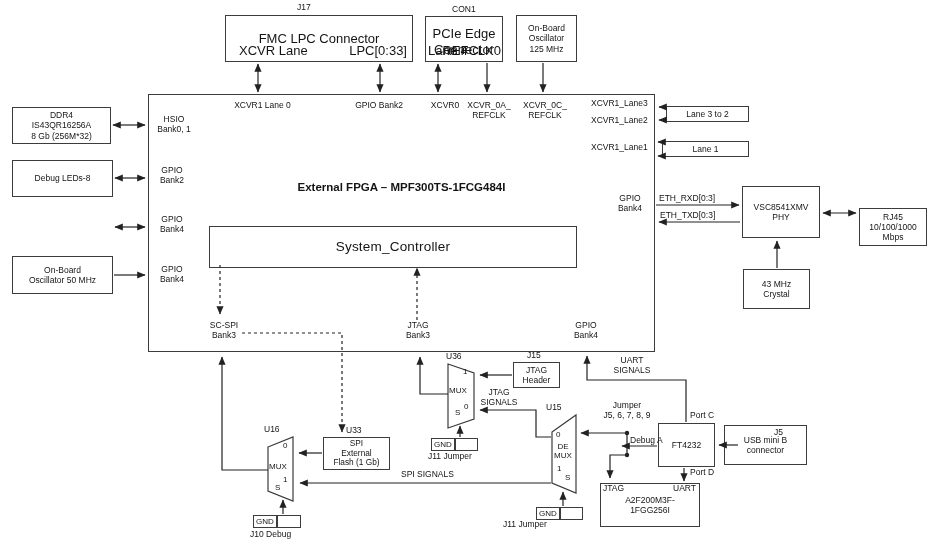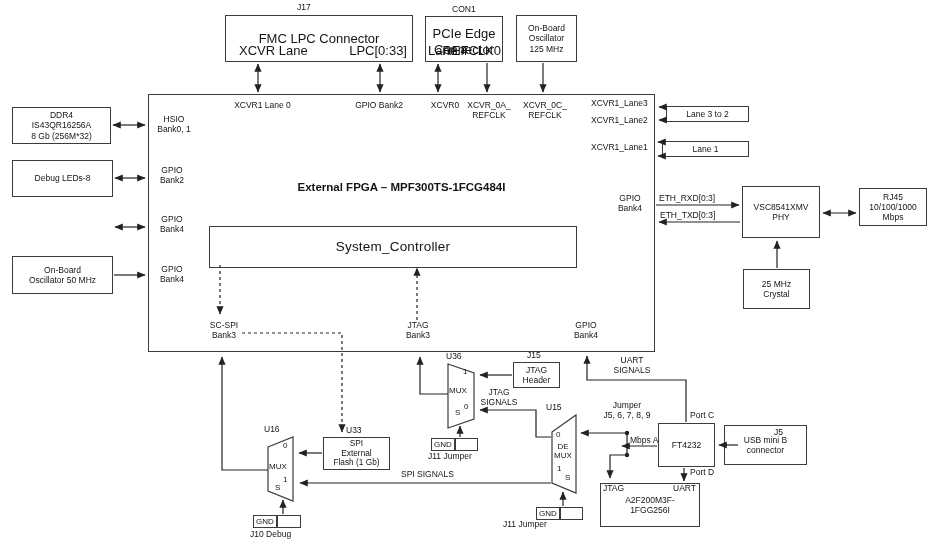--- a/index.html
+++ b/index.html
@@ -83,24 +83,24 @@
 Bank3</div>
   <div class="l c" style="left:566px;top:321px;width:40px">GPIO
 Bank4</div>
 
   <div class="b" style="left:666px;top:106px;width:83px;height:16px">Lane 3 to 2</div>
   <div class="b" style="left:662px;top:141px;width:87px;height:16px">Lane 1</div>
   <div class="l" style="left:659px;top:194px">ETH_RXD[0:3]</div>
   <div class="l" style="left:660px;top:211px">ETH_TXD[0:3]</div>
   <div class="b" style="left:742px;top:186px;width:78px;height:52px">VSC8541XMV
 PHY</div>
-  <div class="b" style="left:859px;top:188px;width:68px;height:38px">RJ45
+  <div class="b" style="left:859px;top:208px;width:68px;height:38px">RJ45
 10/100/1000
 Mbps</div>
-  <div class="b" style="left:743px;top:269px;width:67px;height:40px">25 MHz
+  <div class="b" style="left:743px;top:269px;width:67px;height:40px">43 MHz
 Crystal</div>
 
   <div class="l" style="left:446px;top:352px">U36</div>
   <div class="l" style="left:463px;top:367px;font-size:8px">1</div>
   <div class="l" style="left:449px;top:386px;font-size:8px">MUX</div>
   <div class="l" style="left:464px;top:402px;font-size:8px">0</div>
   <div class="l" style="left:455px;top:408px;font-size:8px">S</div>
 
   <div class="l" style="left:527px;top:351px">J15</div>
   <div class="b" style="left:513px;top:362px;width:47px;height:26px">JTAG
@@ -126,21 +126,21 @@
   <div class="l" style="left:269px;top:462px;font-size:8px">MUX</div>
   <div class="l" style="left:283px;top:475px;font-size:8px">1</div>
   <div class="l" style="left:275px;top:483px;font-size:8px">S</div>
 
   <div class="l" style="left:346px;top:426px">U33</div>
   <div class="b" style="left:323px;top:437px;width:67px;height:33px;font-size:8.3px">SPI
 External
 Flash (1 Gb)</div>
 
   <div class="b" style="left:658px;top:423px;width:57px;height:44px">FT4232</div>
-  <div class="l" style="left:630px;top:436px">Mbps A</div>
+  <div class="l" style="left:630px;top:436px">Debug A</div>
   <div class="l" style="left:690px;top:411px">Port C</div>
   <div class="l" style="left:690px;top:468px">Port D</div>
 
   <div class="l" style="left:774px;top:428px">J5</div>
   <div class="b" style="left:724px;top:425px;width:83px;height:40px">USB mini B
 connector</div>
 
   <div class="b" style="left:600px;top:483px;width:100px;height:44px">A2F200M3F-
 1FGG256I</div>
   <div class="l" style="left:603px;top:484px">JTAG</div>

